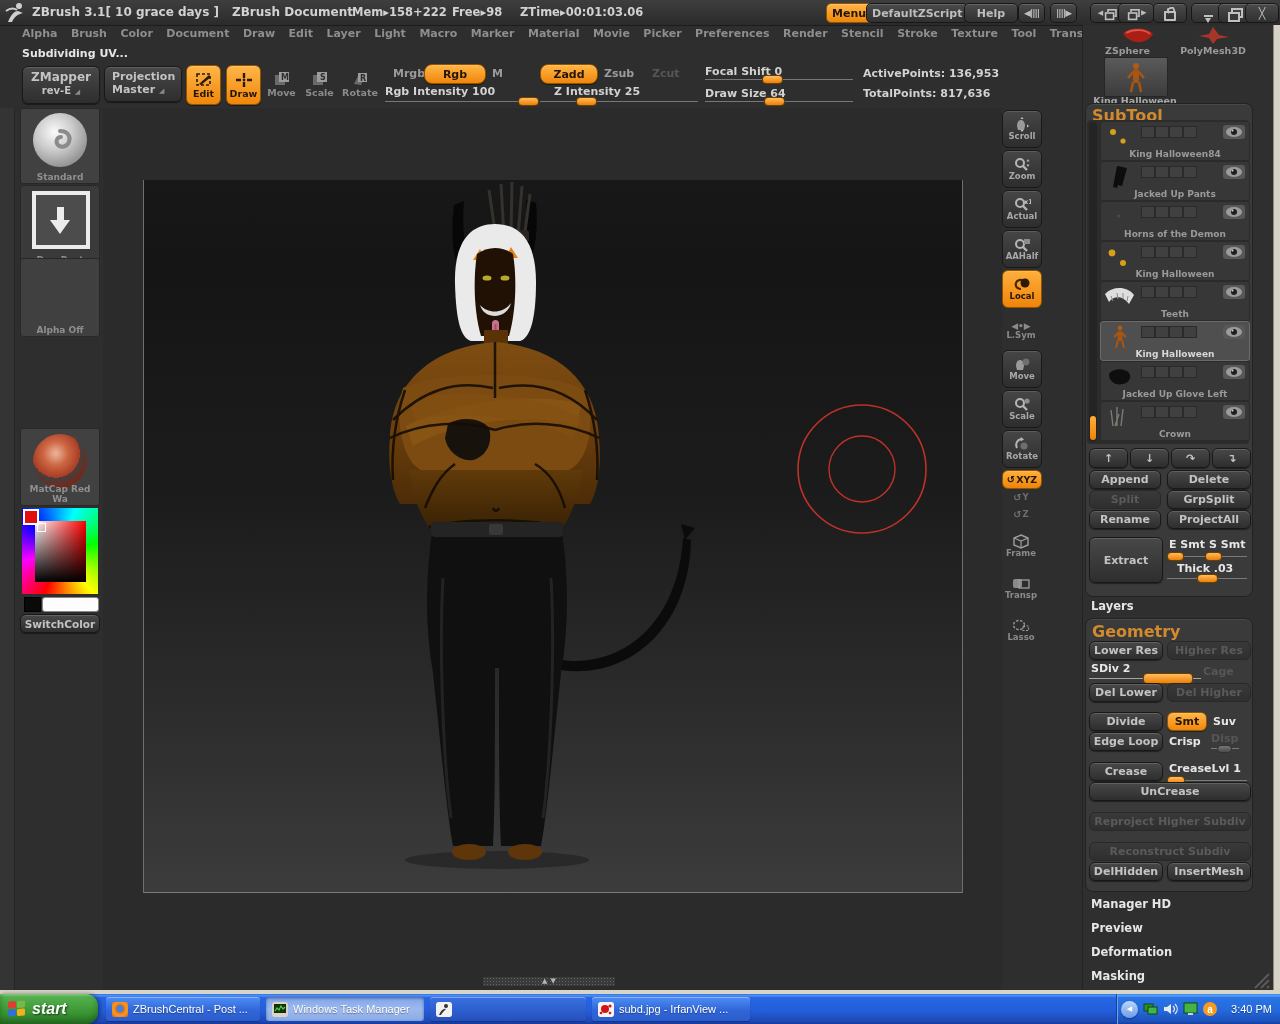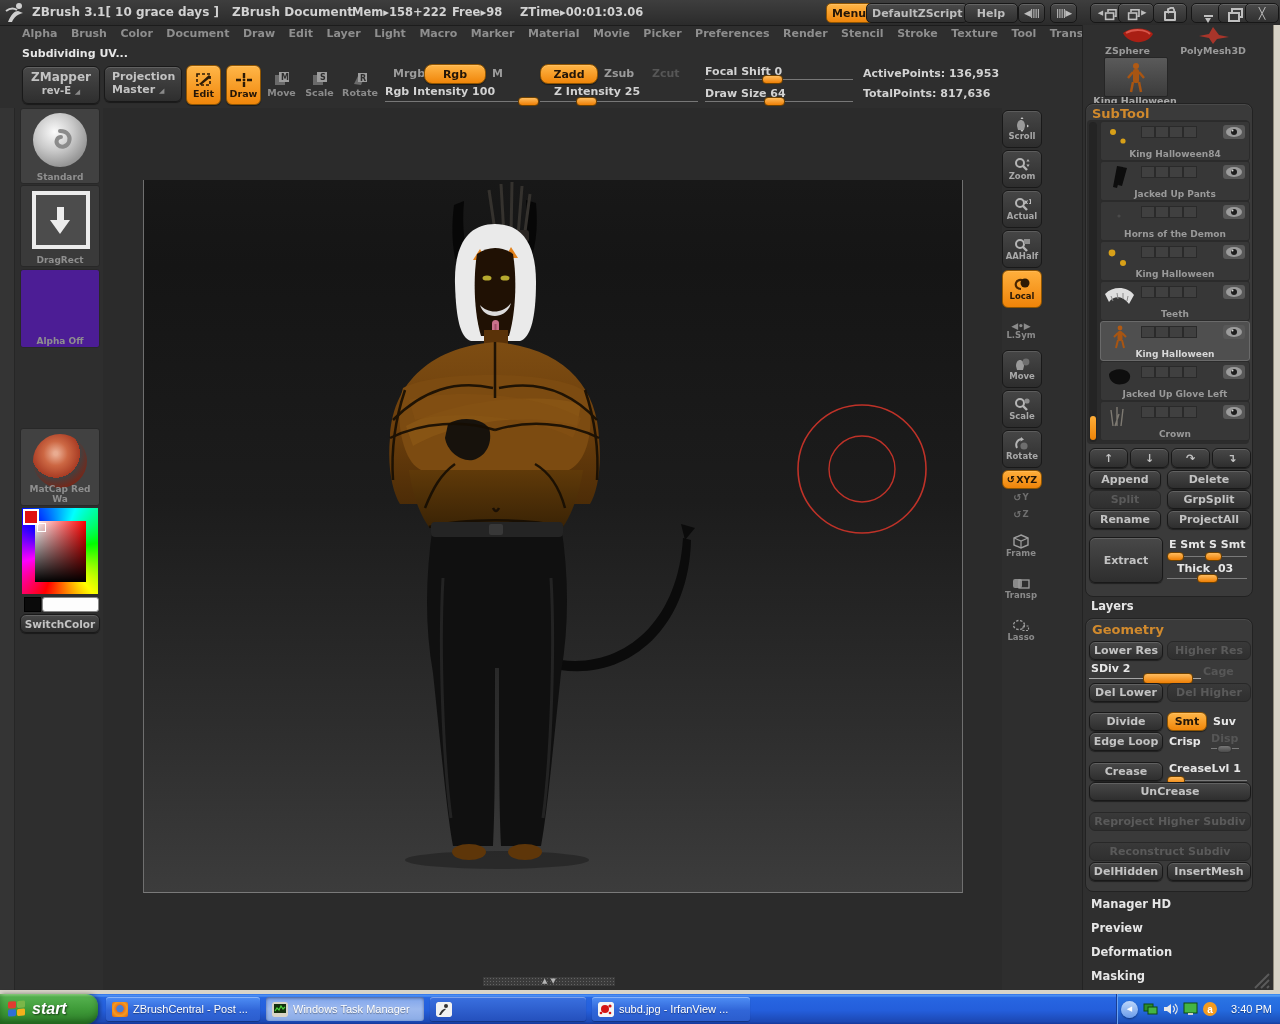--- a/index.html
+++ b/index.html
@@ -8,21 +8,21 @@
   .abs{position:absolute}
   
   .zbtn{position:absolute;display:flex;align-items:center;justify-content:center;
     background:linear-gradient(#484848,#2e2e2e);border:1px solid #191919;border-radius:6px;
     color:#c3c3c3;font-size:11px;font-weight:bold;
     box-shadow:inset 0 1px 0 rgba(255,255,255,.14),0 1px 1px rgba(0,0,0,.45);cursor:pointer}
   .zbtn.org{background:linear-gradient(#ffb648,#f0860a);color:#241608;border-color:#8f5502}
   .zbtn.dim{color:#5a5a5a;background:linear-gradient(#393939,#2f2f2f);border-color:#282828;box-shadow:none}
   .txt{position:absolute;font-weight:bold;white-space:nowrap}
   .g1{color:#9b9b9b}.g2{color:#d2d2d2}.g3{color:#565656}.wht{color:#e6e6e6}
-  .oh{position:absolute;color:#d18a2d;font-size:13px;font-weight:bold}
+  .oh{position:absolute;color:#d18a2d;font-size:16px;font-weight:bold}
   .trk{position:absolute;height:1px;background:#909090;opacity:.75}
   .pill{position:absolute;width:19px;height:7px;border-radius:4px;
     background:linear-gradient(#ffbc5e,#ee7f05);border:1px solid #6e4100;cursor:pointer}
   .pill.gray{background:linear-gradient(#777,#4a4a4a);border-color:#333}
   .panel{position:absolute;background:#3a3a3a;border:1px solid #222;border-radius:8px;
     box-shadow:inset 0 1px 0 rgba(255,255,255,.08)}
   
   .titlebar{position:absolute;left:0;top:0;width:1280px;height:25px;
     background:linear-gradient(#3e3e3e,#2b2b2b);border-bottom:1px solid #1c1c1c}
   .wb{position:absolute;top:3px;height:18px;display:flex;align-items:center;justify-content:center;
@@ -261,21 +261,21 @@
         </svg>
       <div class="thumb-lbl">Standard</div>
     </div>
     <div class="thumb" style="top:77px;height:80px;background:#3a3a3a">
       <div class="abs" style="left:11px;top:5px;width:50px;height:50px;border:4px solid #ececec;background:#4c4c4c">
         <div class="abs" style="left:21px;top:12px;width:7px;height:14px;background:#ececec"></div>
         <div class="abs" style="left:14px;top:25px;width:0;height:0;border:10.5px solid transparent;border-top:14px solid #ececec"></div>
       </div>
       <div class="thumb-lbl">DragRect</div>
     </div>
-    <div class="thumb" style="top:161px;height:77px;background:#4c1d95">
+    <div class="thumb" style="top:150px;height:77px;background:#404040">
       <div class="thumb-lbl">Alpha Off</div>
     </div>
     <div class="thumb" style="top:320px;height:76px">
       <div class="sph" style="top:5px;background:radial-gradient(circle at 42% 36%,#e9ab90 4%,#cc6743 26%,#a83c24 52%,#80291708 0,#7c2414 78%,#5e190d)"></div>
       <div class="thumb-lbl">MatCap Red Wa</div>
     </div>
     <div class="abs" style="left:2px;top:400px;width:76px;height:86px;background:conic-gradient(from 200deg,#f00,#f0f 15%,#00f 32%,#0ff 50%,#0f0 66%,#ff0 84%,#f00)">
       <div class="abs" style="left:13px;top:13px;right:12px;bottom:12px;background:linear-gradient(to bottom,rgba(0,0,0,0),#000),linear-gradient(to right,#fff,#f00)"></div>
       <div class="cp-cur" style="left:15px;top:15px"></div>
       <div class="abs" style="left:1px;top:1px;width:12px;height:12px;background:#e01010;border:2px solid #fff"></div>

